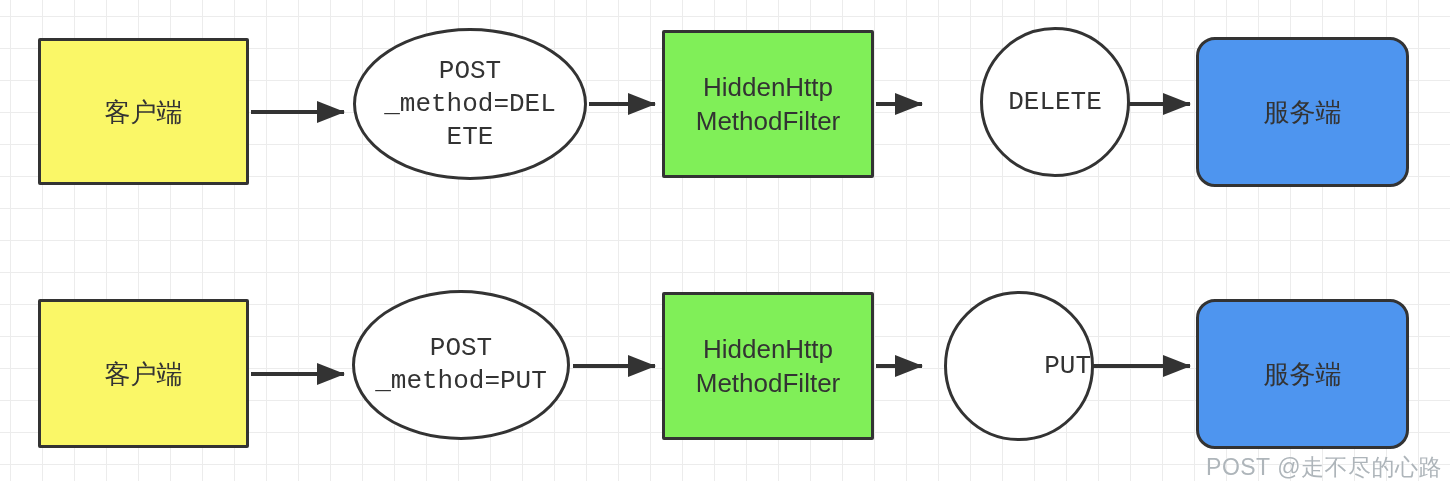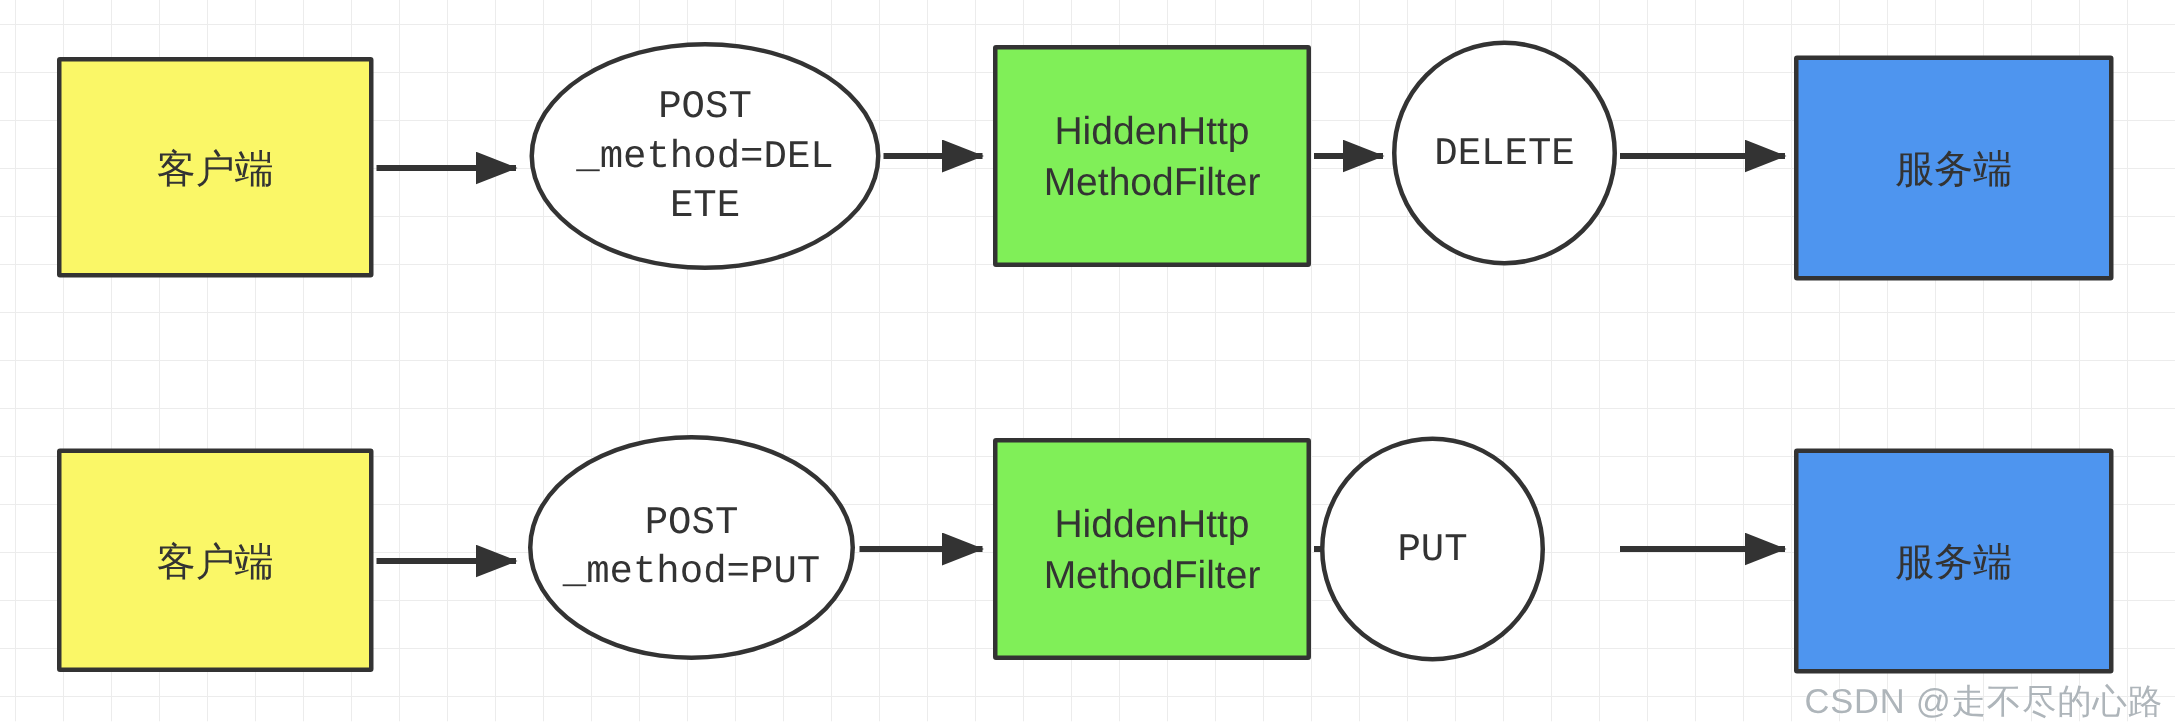--- a/index.html
+++ b/index.html
@@ -31,21 +31,21 @@
     align-items: center;
     justify-content: center;
     text-align: center;
     color: #333333;
     font-size: 26px;
     line-height: 34px;
   }
   .rect    { border-radius: 2px; }
   .client  { background: #FAF767; align-items: center; }
   .filter  { background: #80EF58; }
-  .server  { background: #4E95EF; }
+  .server  { background: #4E95EF; border-radius: 19px; }
   .ellipse, .circle { border-radius: 50%; background: #ffffff; font-family: Liberation Mono, monospace; }
   .lbl { display: block; }
   .wrapbreak {
     white-space: pre-line;
     word-break: break-all;
     width: 175px;
     line-height: 33px;
   }
   .filter .lbl { width: 200px; }
   .watermark {
@@ -88,44 +88,44 @@
 
   <div class="node ellipse" style="left:353px; top:28px; width:234px; height:152px;">
     <span class="lbl wrapbreak">POST
 _method=DELETE</span>
   </div>
 
   <div class="node rect filter" style="left:662px; top:30px; width:212px; height:148px;">
     <span class="lbl">HiddenHttp MethodFilter</span>
   </div>
 
-  <div class="node circle" style="left:928px; top:27px; width:150px; height:150px;align-items:center;">
+  <div class="node circle" style="left:980px; top:27px; width:150px; height:150px;align-items:center;">
     <span class="lbl">DELETE</span>
   </div>
 
   <div class="node rect server" style="left:1196px; top:37px; width:213px; height:150px;">
     <span class="lbl">服务端</span>
   </div>
 
   <div class="node rect client" style="left:38px; top:299px; width:211px; height:149px;">
     <span class="lbl">客户端</span>
   </div>
 
   <div class="node ellipse" style="left:352px; top:290px; width:218px; height:150px;">
     <span class="lbl wrapbreak">POST
 _method=PUT</span>
   </div>
 
   <div class="node rect filter" style="left:662px; top:292px; width:212px; height:148px;">
     <span class="lbl">HiddenHttp MethodFilter</span>
   </div>
 
-  <div class="node circle" style="left:880px; top:291px; width:150px; height:150px;">
+  <div class="node circle" style="left:944px; top:291px; width:150px; height:150px;justify-content:flex-end;">
     <span class="lbl">PUT</span>
   </div>
 
   <div class="node rect server" style="left:1196px; top:299px; width:213px; height:150px;">
     <span class="lbl">服务端</span>
   </div>
 
-  <div class="watermark">CSDN @走不尽的心路</div>
+  <div class="watermark">POST @走不尽的心路</div>
 
 </div>
 
 </body></html>

